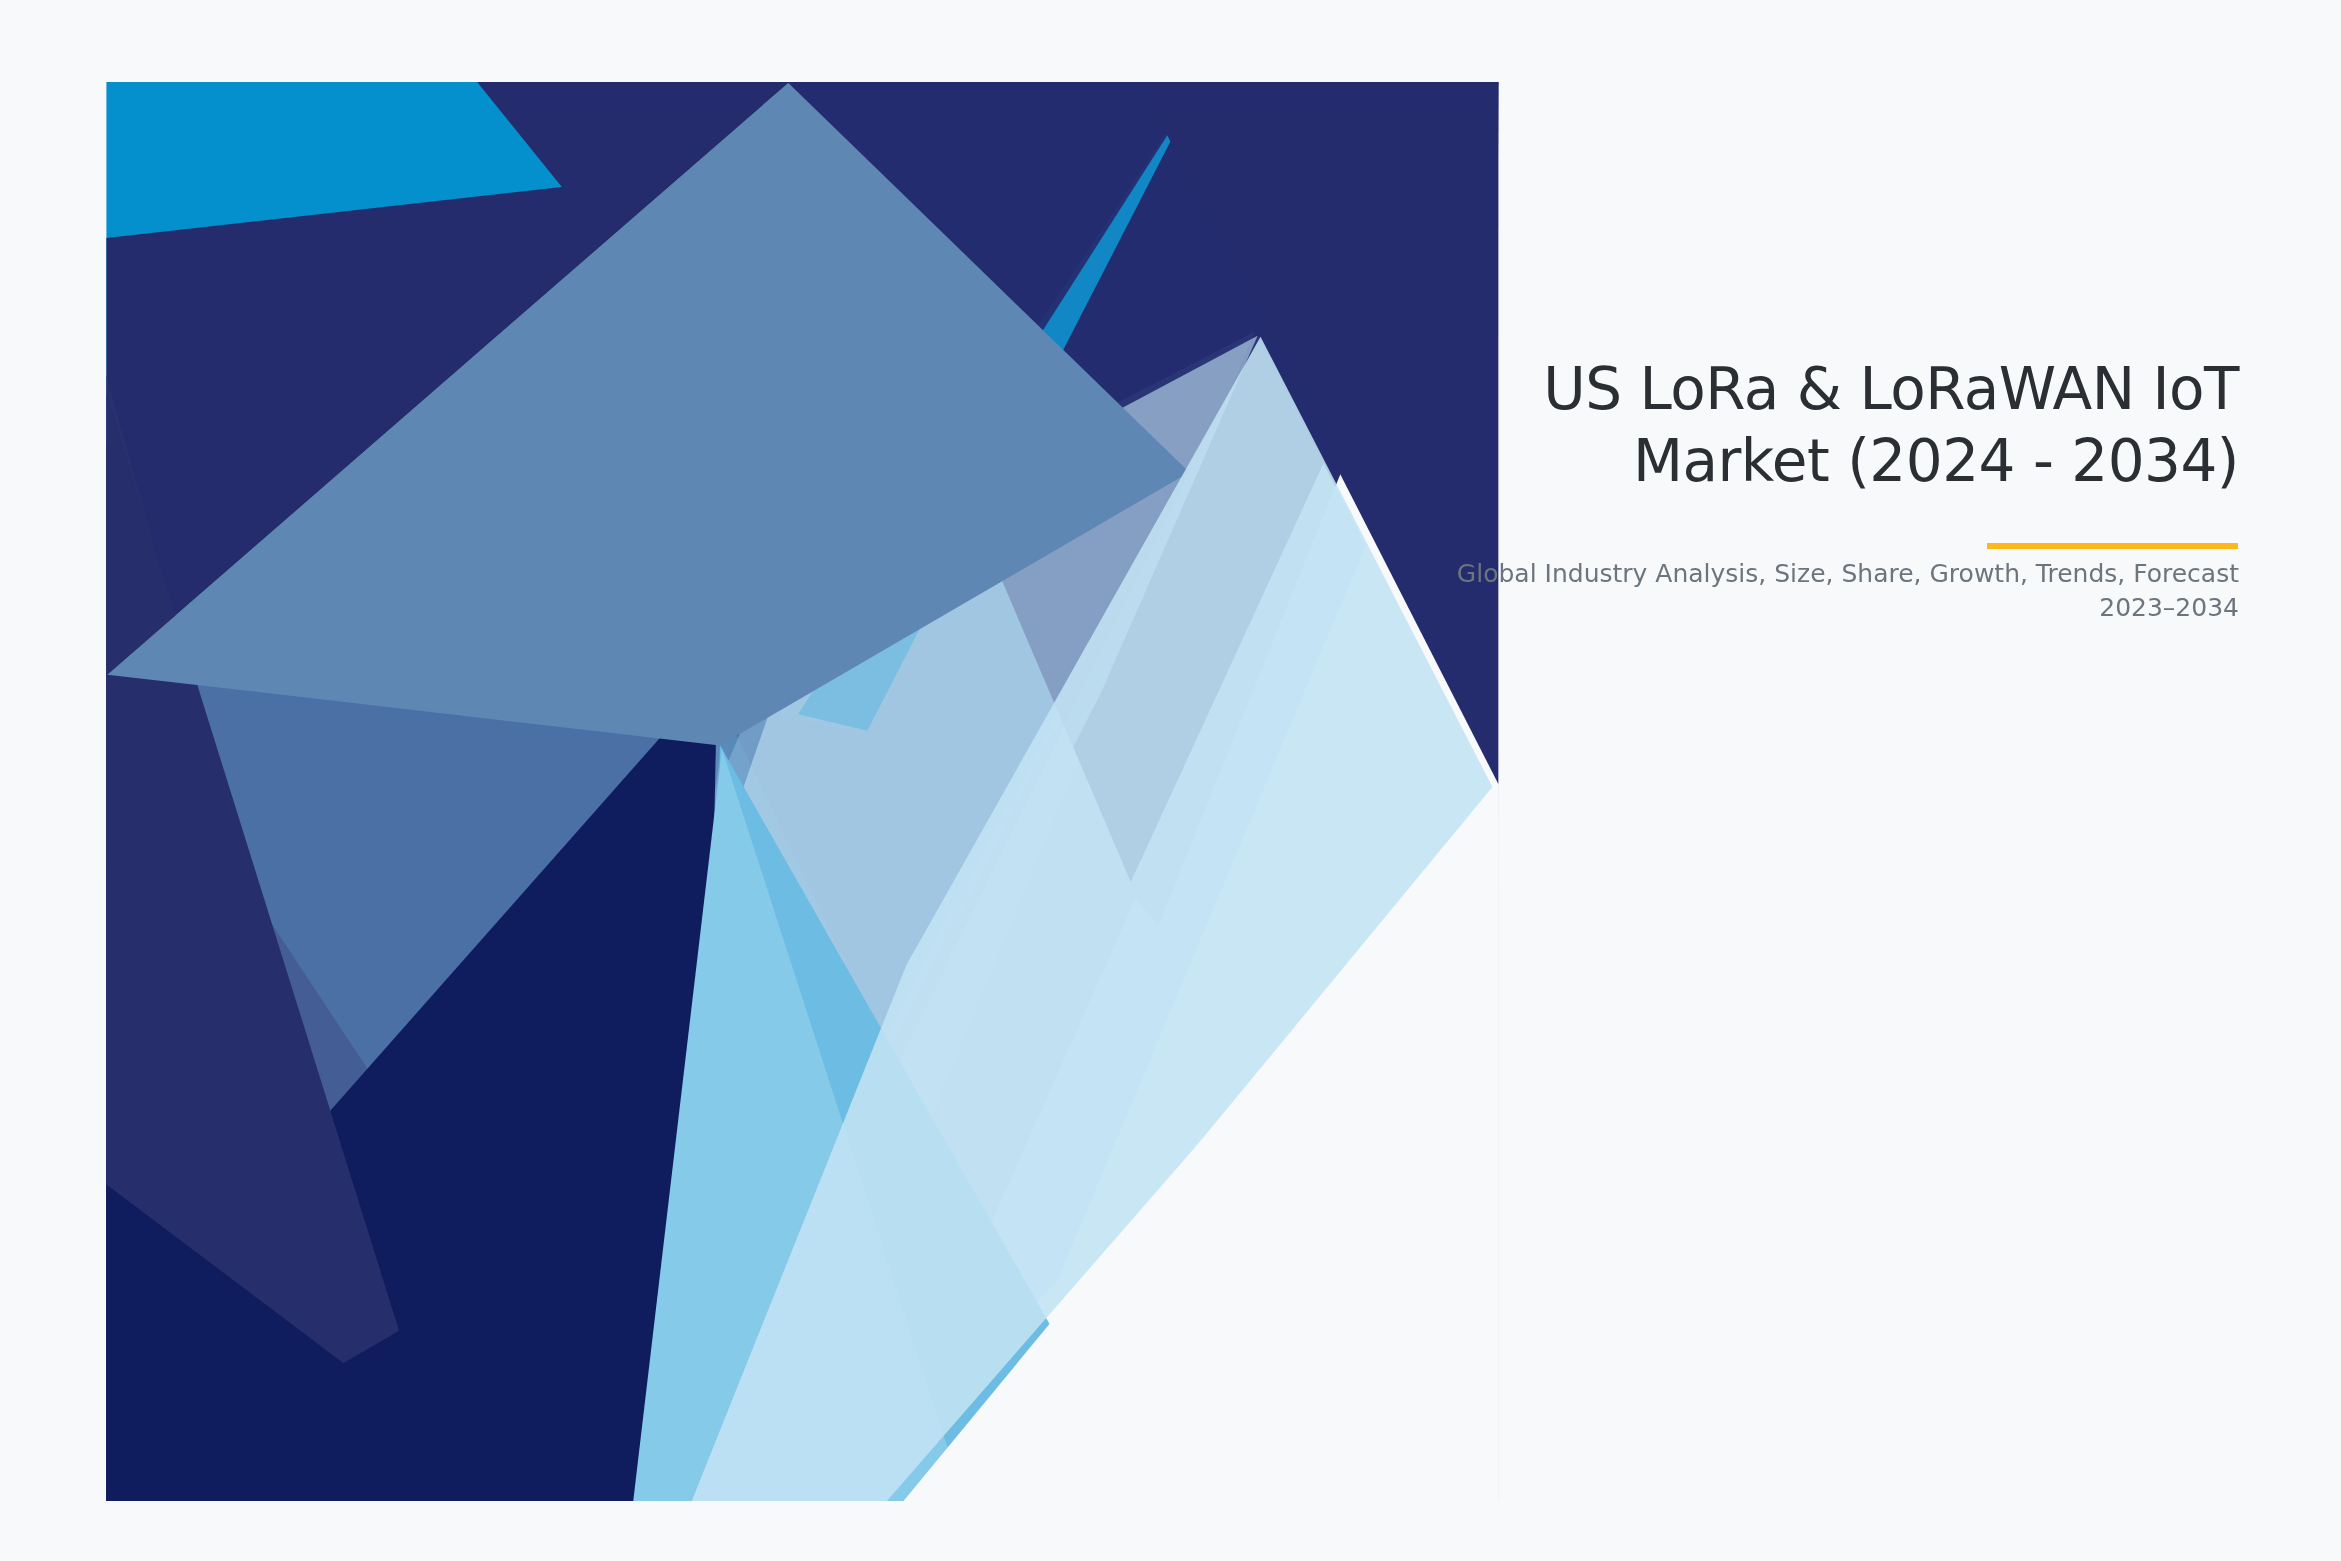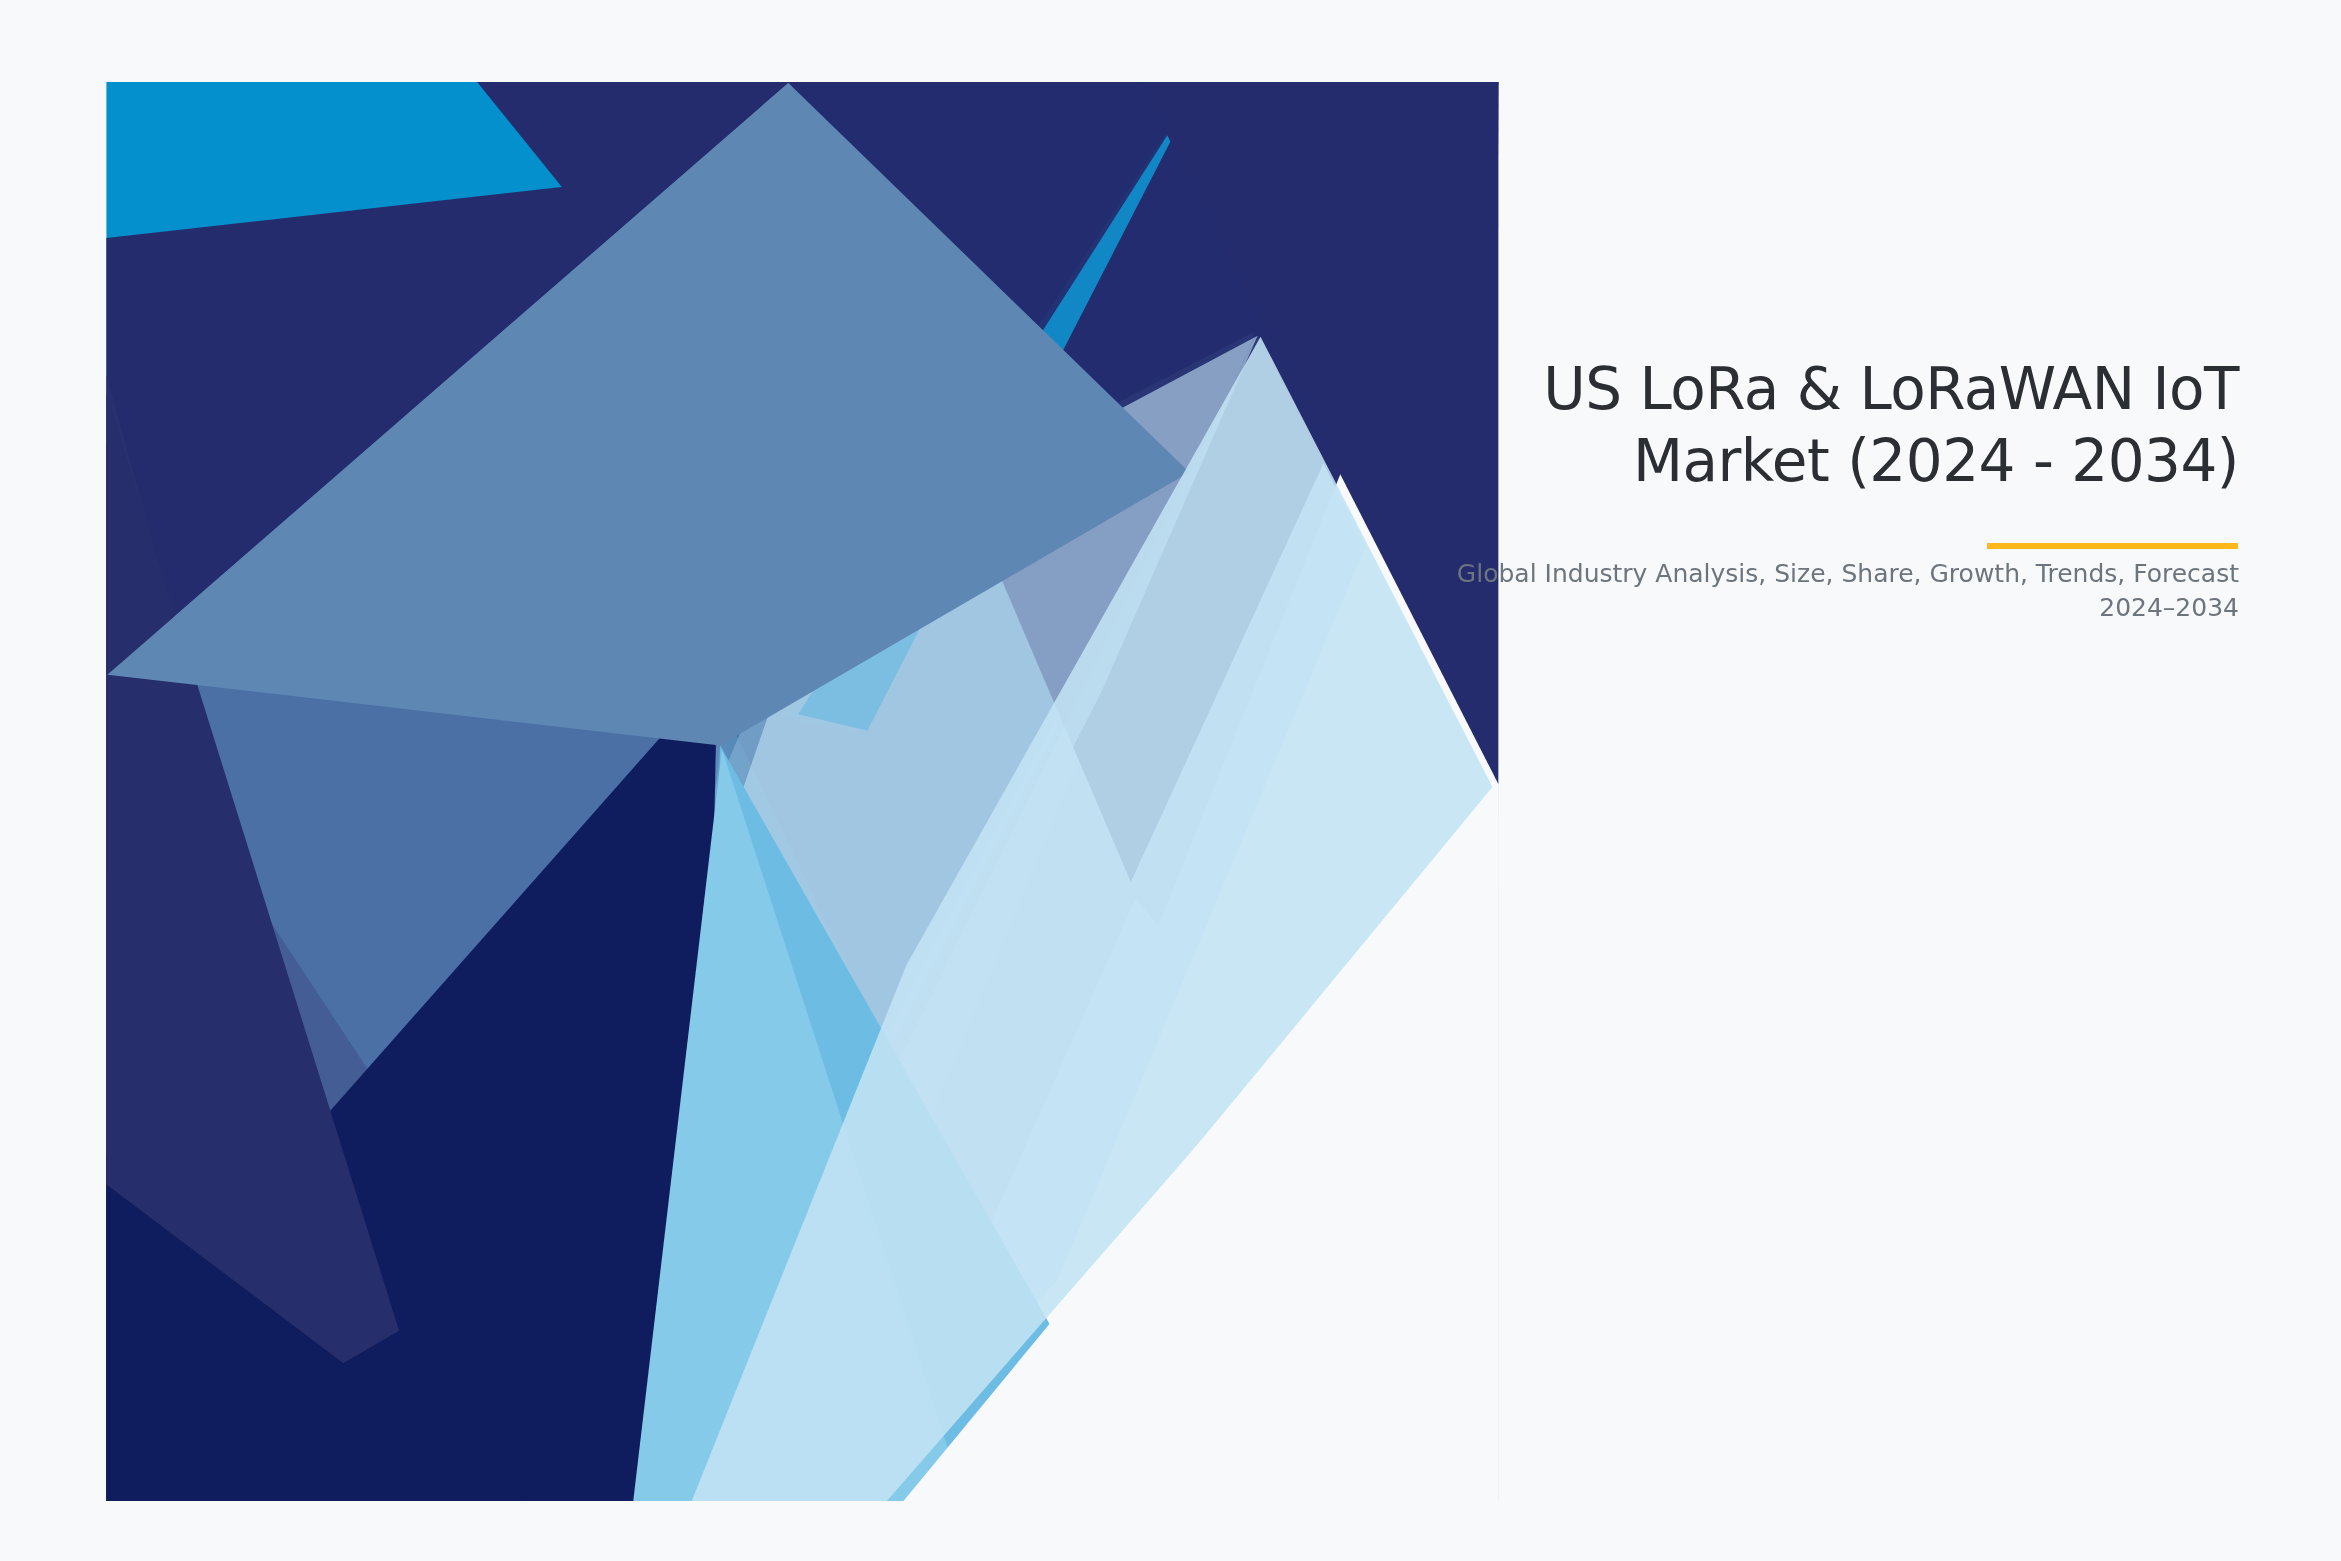--- a/index.html
+++ b/index.html
@@ -158,18 +158,18 @@
 
     </svg>
   </div>
 
   <div id="cover-text-block">
 
     <h1 id="cover-title">US LoRa &amp; LoRaWAN IoT Market (2024 - 2034)</h1>
 
     <div id="title-accent-rule"></div>
 
-    <p id="cover-subtitle">Global Industry Analysis, Size, Share, Growth, Trends, Forecast 2024–2034</p>
+    <p id="cover-subtitle">Global Industry Analysis, Size, Share, Growth, Trends, Forecast 2023–2034</p>
 
   </div>
 
 </div>
 
 
 </body></html>

